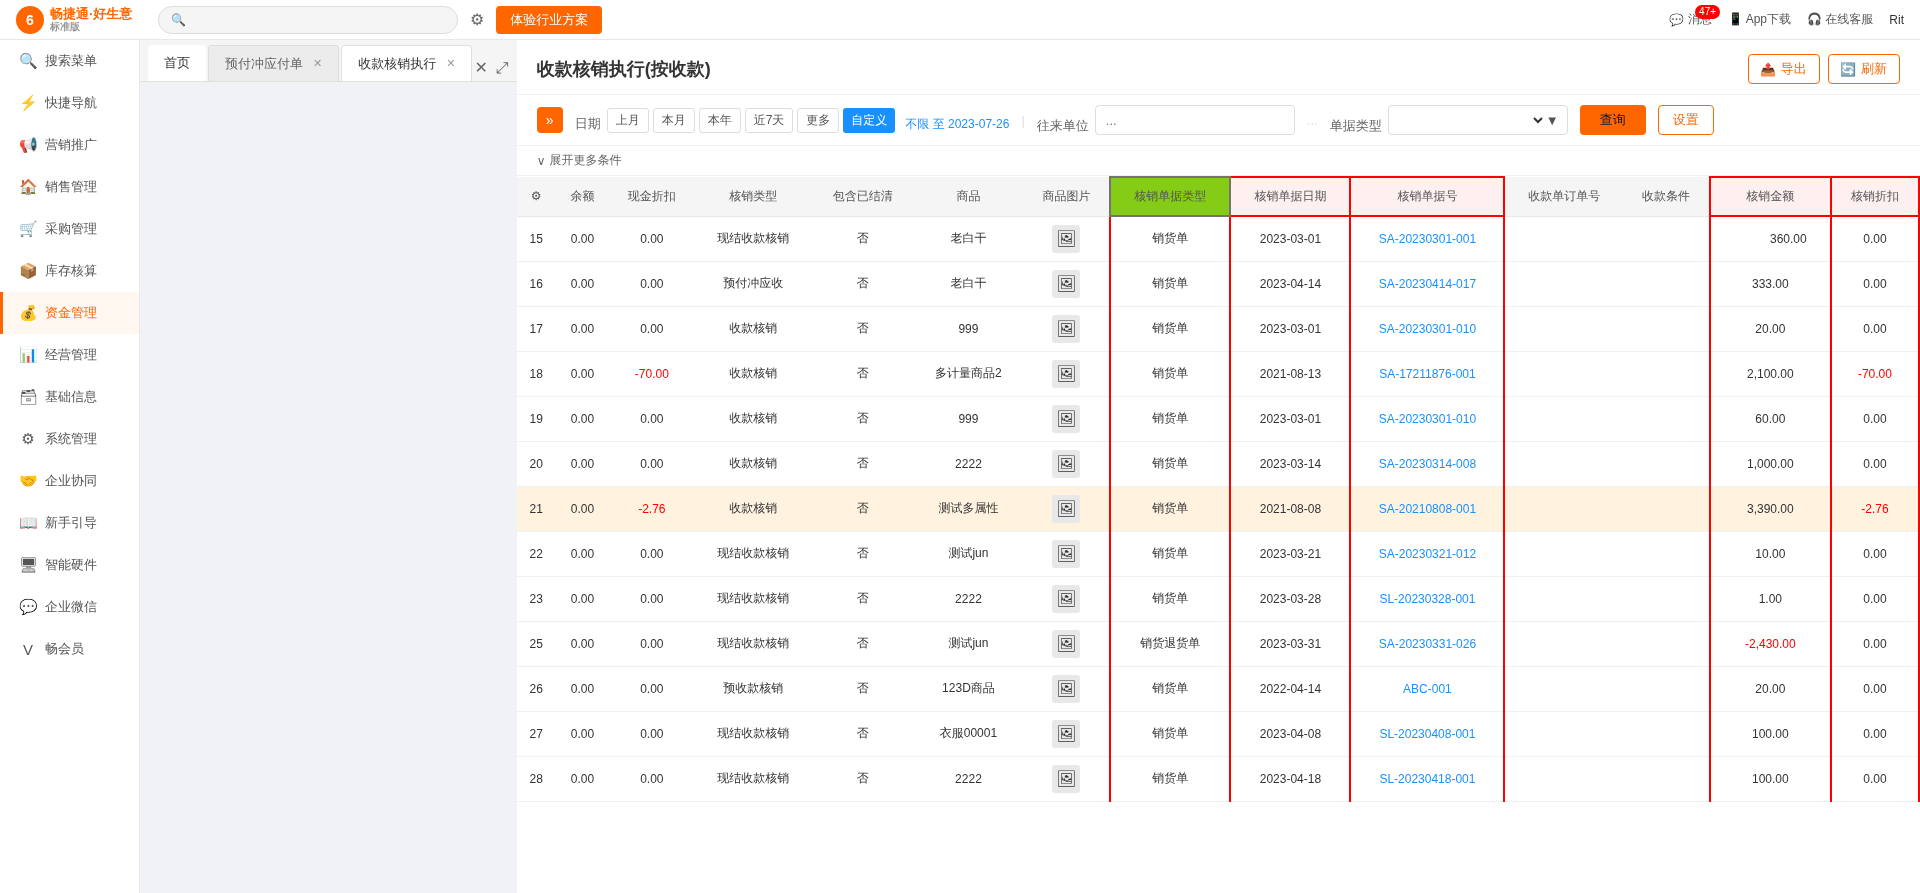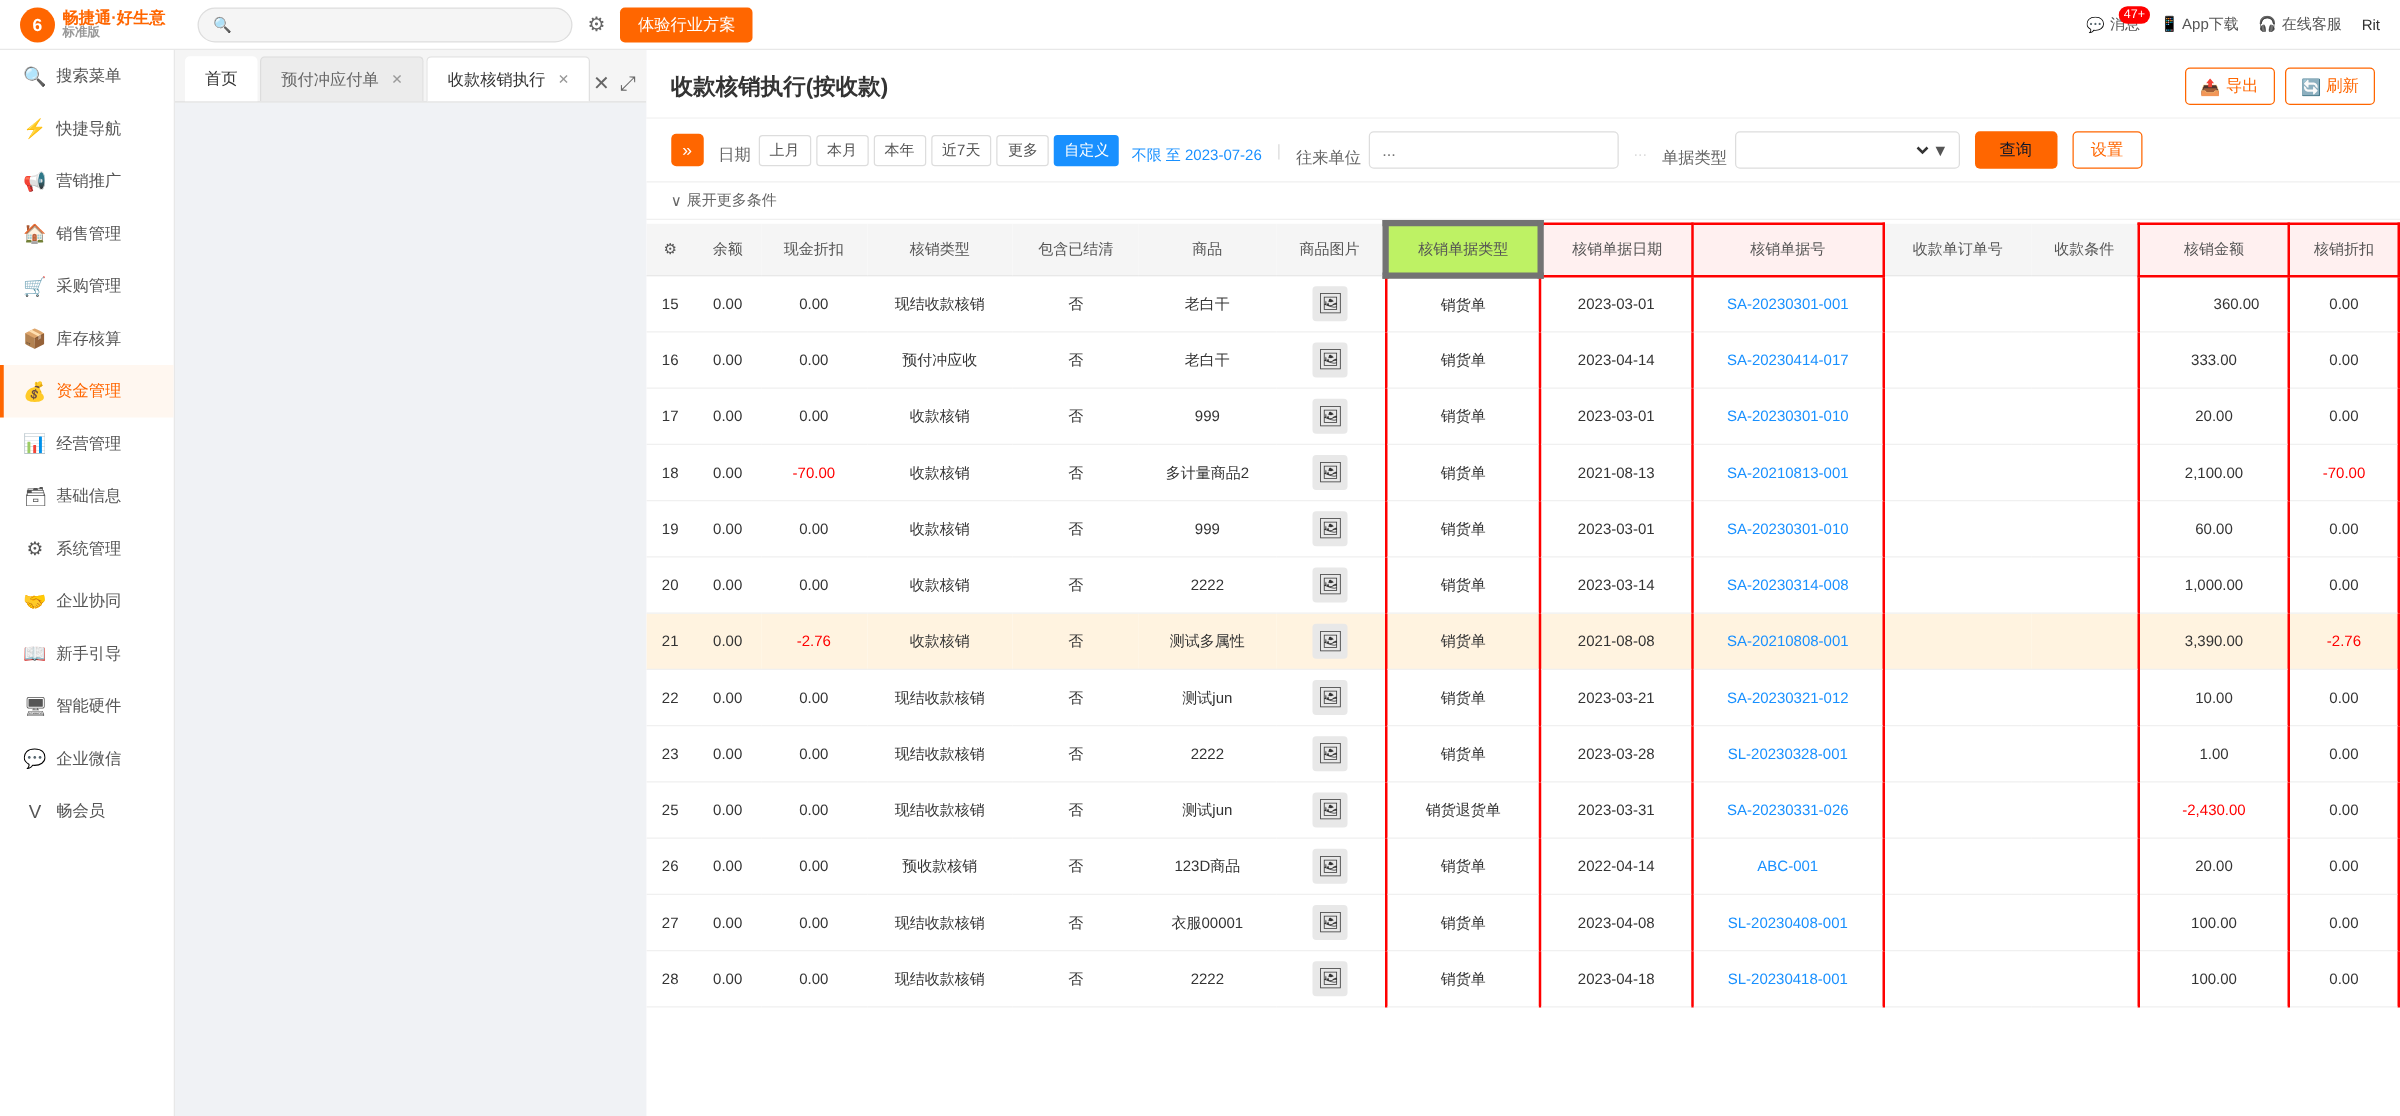--- a/index.html
+++ b/index.html
@@ -411,21 +411,21 @@
           <table>
             <thead>
               <tr>
                 <th>⚙</th>
                 <th>余额</th>
                 <th>现金折扣</th>
                 <th>核销类型</th>
                 <th>包含已结清</th>
                 <th>商品</th>
                 <th>商品图片</th>
-                <th style="border:5px solid #737373;background:#bef264;margin-left:35px;">核销单据类型</th>
+                <th style="border:2px solid #737373;background:#84cc16;margin-left:35px;">核销单据类型</th>
                 <th style="border:2px solid #f00;background:#fff0f0;">核销单据日期</th>
                 <th style="border:2px solid #f00;background:#fff0f0;">核销单据号</th>
                 <th>收款单订单号</th>
                 <th>收款条件</th>
                 <th style="border:2px solid #f00;background:#fff0f0;">核销金额</th>
                 <th style="border:2px solid #f00;background:#fff0f0;">核销折扣</th>
               </tr>
             </thead>
             <tbody id="table-body">
             <tr>
@@ -487,21 +487,21 @@
       <td>0.00</td>
       <td class="red-text">-70.00</td>
       <td>收款核销</td>
       <td>否</td>
       <td>多计量商品2</td>
       <td>
         <div style="width:28px;height:28px;background:#e8e8e8;margin:auto;border-radius:3px;display:flex;align-items:center;justify-content:center;font-size:16px;">🖼</div>
       </td>
       <td style="border-left:2px solid #f00;border-right:2px solid #f00;">销货单</td>
       <td style="border-left:2px solid #f00;border-right:2px solid #f00;">2021-08-13</td>
-      <td style="border-left:2px solid #f00;border-right:2px solid #f00;"><span class="link-cell">SA-20210813-001</span></td>
+      <td style="border-left:2px solid #f00;border-right:2px solid #f00;"><span class="link-cell">SA-17211876-001</span></td>
       <td></td>
       <td></td>
       <td class="" style="border-left:2px solid #f00;border-right:2px solid #f00;">2,100.00</td>
       <td class="red-text" style="border-left:2px solid #f00;border-right:2px solid #f00;">-70.00</td>
     </tr>
                 <tr>
       <td>19</td>
       <td>0.00</td>
       <td class="">0.00</td>
       <td>收款核销</td>

